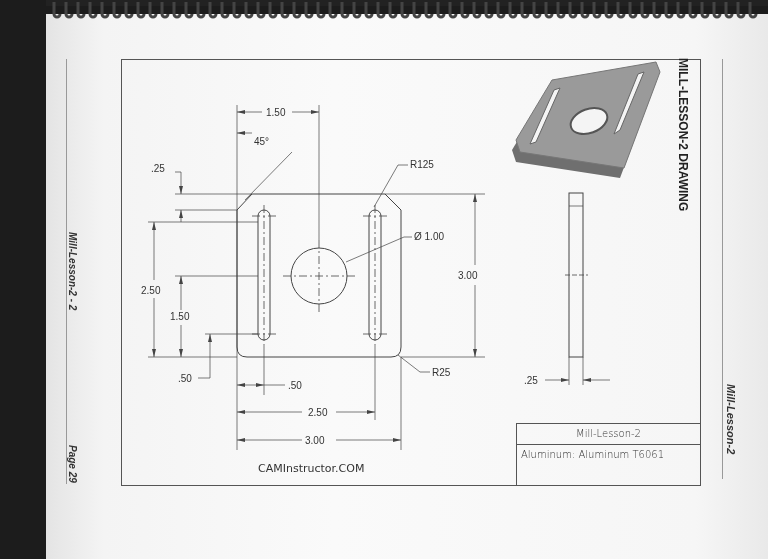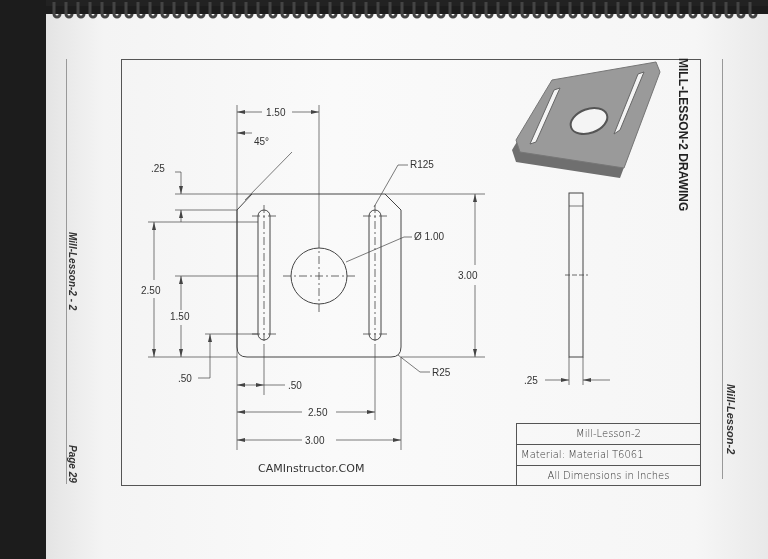--- a/index.html
+++ b/index.html
@@ -216,15 +216,14 @@
     <polygon points="548,90 652,72 656,82 620,178 516,162 512,150" fill="#6f6f6f"></polygon>
     <polygon points="552,80 656,62 660,72 624,168 520,152 516,140" fill="#9a9a9a" stroke="#777" stroke-width="1"></polygon>
     <polygon points="554,90 560,88 536,142 530,144" fill="#f4f4f4" stroke="#666" stroke-width="1"></polygon>
     <polygon points="638,74 644,72 620,130 614,134" fill="#f4f4f4" stroke="#666" stroke-width="1"></polygon>
     <ellipse cx="589" cy="121" rx="19" ry="12" transform="rotate(-20 589 121)" fill="#f4f4f4" stroke="#555" stroke-width="2"></ellipse>
   </g>
 </svg>
 
 <div class="tb">
   <div>Mill-Lesson-2</div>
-  <div class="left">Material: Material T6061</div>
-  <div>All Dimensions in Inches</div>
+  <div class="left">Aluminum: Aluminum T6061</div>
 </div>
 
 </body></html>

